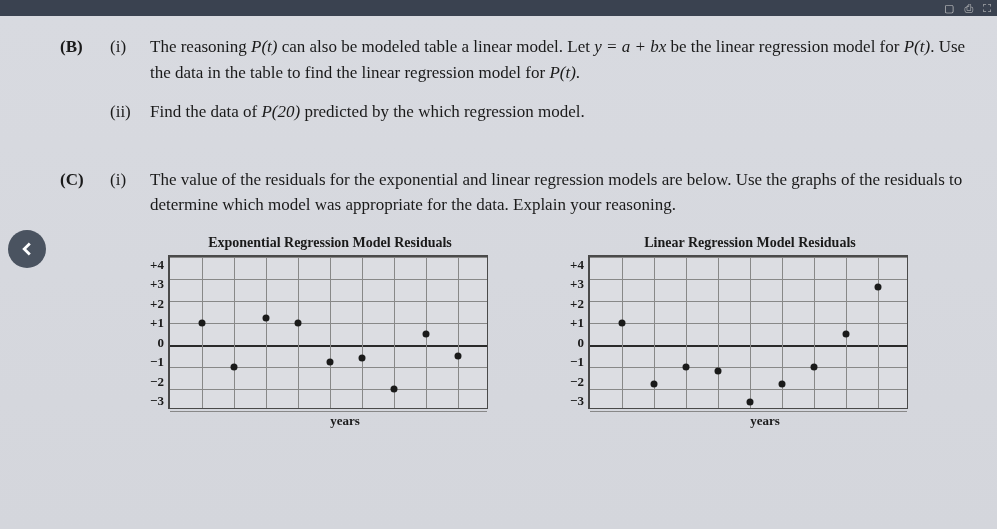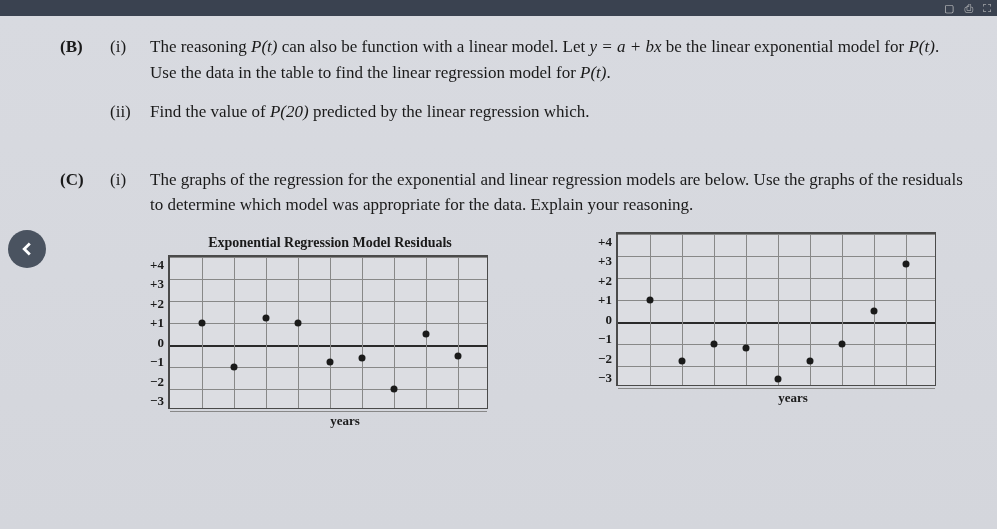--- a/index.html
+++ b/index.html
@@ -58,21 +58,21 @@
       border-radius: 50%;
       background: #4a5360;
       display: flex;
       align-items: center;
       justify-content: center;
       cursor: pointer;
     }
     .nav-button svg { width: 14px; height: 14px; }
     .charts-row {
       display: flex;
-      gap: 88px;
+      gap: 60px;
       margin-left: 90px;
       margin-top: 6px;
     }
     .chart-container {
       width: 360px;
     }
     .chart-title {
       text-align: center;
       font-weight: bold;
       font-size: 14px;
@@ -163,38 +163,38 @@
 </div>
 
 <div class="page">
 
   <div class="section">
     <div class="section-label">(B)</div>
     <div class="section-content">
       <div class="subsection">
         <div class="sub-label">(i)</div>
         <div class="sub-text">
-          <span>The reasoning </span><span class="math">P(t)</span><span> can also be function with a linear model.  Let </span><span class="math">y = a + bx</span><span>  be the linear exponential model for </span><span class="math">P(t)</span><span>.  Use the data in the table to find the linear regression model for </span><span class="math">P(t)</span><span>.</span>
+          <span>The reasoning </span><span class="math">P(t)</span><span> can also be modeled table a linear model.  Let </span><span class="math">y = a + bx</span><span>  be the linear regression model for </span><span class="math">P(t)</span><span>.  Use the data in the table to find the linear regression model for </span><span class="math">P(t)</span><span>.</span>
         </div>
       </div>
       <div class="subsection">
         <div class="sub-label">(ii)</div>
         <div class="sub-text">
-          <span>Find the value of </span><span class="math">P(20)</span><span> predicted by the linear regression which.</span>
+          <span>Find the data of </span><span class="math">P(20)</span><span> predicted by the which regression model.</span>
         </div>
       </div>
     </div>
   </div>
 
   <div class="section" style="margin-bottom:8px">
     <div class="section-label">(C)</div>
     <div class="section-content">
       <div class="subsection" style="margin-bottom:6px">
         <div class="sub-label">(i)</div>
-        <div class="sub-text">The graphs of the regression for the exponential and linear regression models are below.  Use the graphs of the residuals to determine which model was appropriate for the data.  Explain your reasoning.</div>
+        <div class="sub-text">The value of the residuals for the exponential and linear regression models are below.  Use the graphs of the residuals to determine which model was appropriate for the data.  Explain your reasoning.</div>
       </div>
     </div>
   </div>
 
   <div class="charts-row">
     <div class="chart-container">
       <div class="chart-title">Exponential Regression Model Residuals</div>
       <div class="chart-area">
         <div class="y-axis" id="yaxis-0">
             <div>+4</div>
@@ -231,20 +231,21 @@
             <div class="point" style="left: 160px; top: 105.6px;"></div>
             <div class="point" style="left: 192px; top: 101.2px;"></div>
             <div class="point" style="left: 224px; top: 132px;"></div>
             <div class="point" style="left: 256px; top: 77px;"></div>
             <div class="point" style="left: 288px; top: 99px;"></div>
           </div>
       </div>
       <div class="x-label">years</div>
     </div>
     <div class="chart-container">
+      <div class="chart-title">Linear Regression Model Residuals</div>
       <div class="chart-area">
         <div class="y-axis" id="yaxis-1">
             <div>+4</div>
             <div>+3</div>
             <div>+2</div>
             <div>+1</div>
             <div>0</div>
             <div>−1</div>
             <div>−2</div>
             <div>−3</div>

